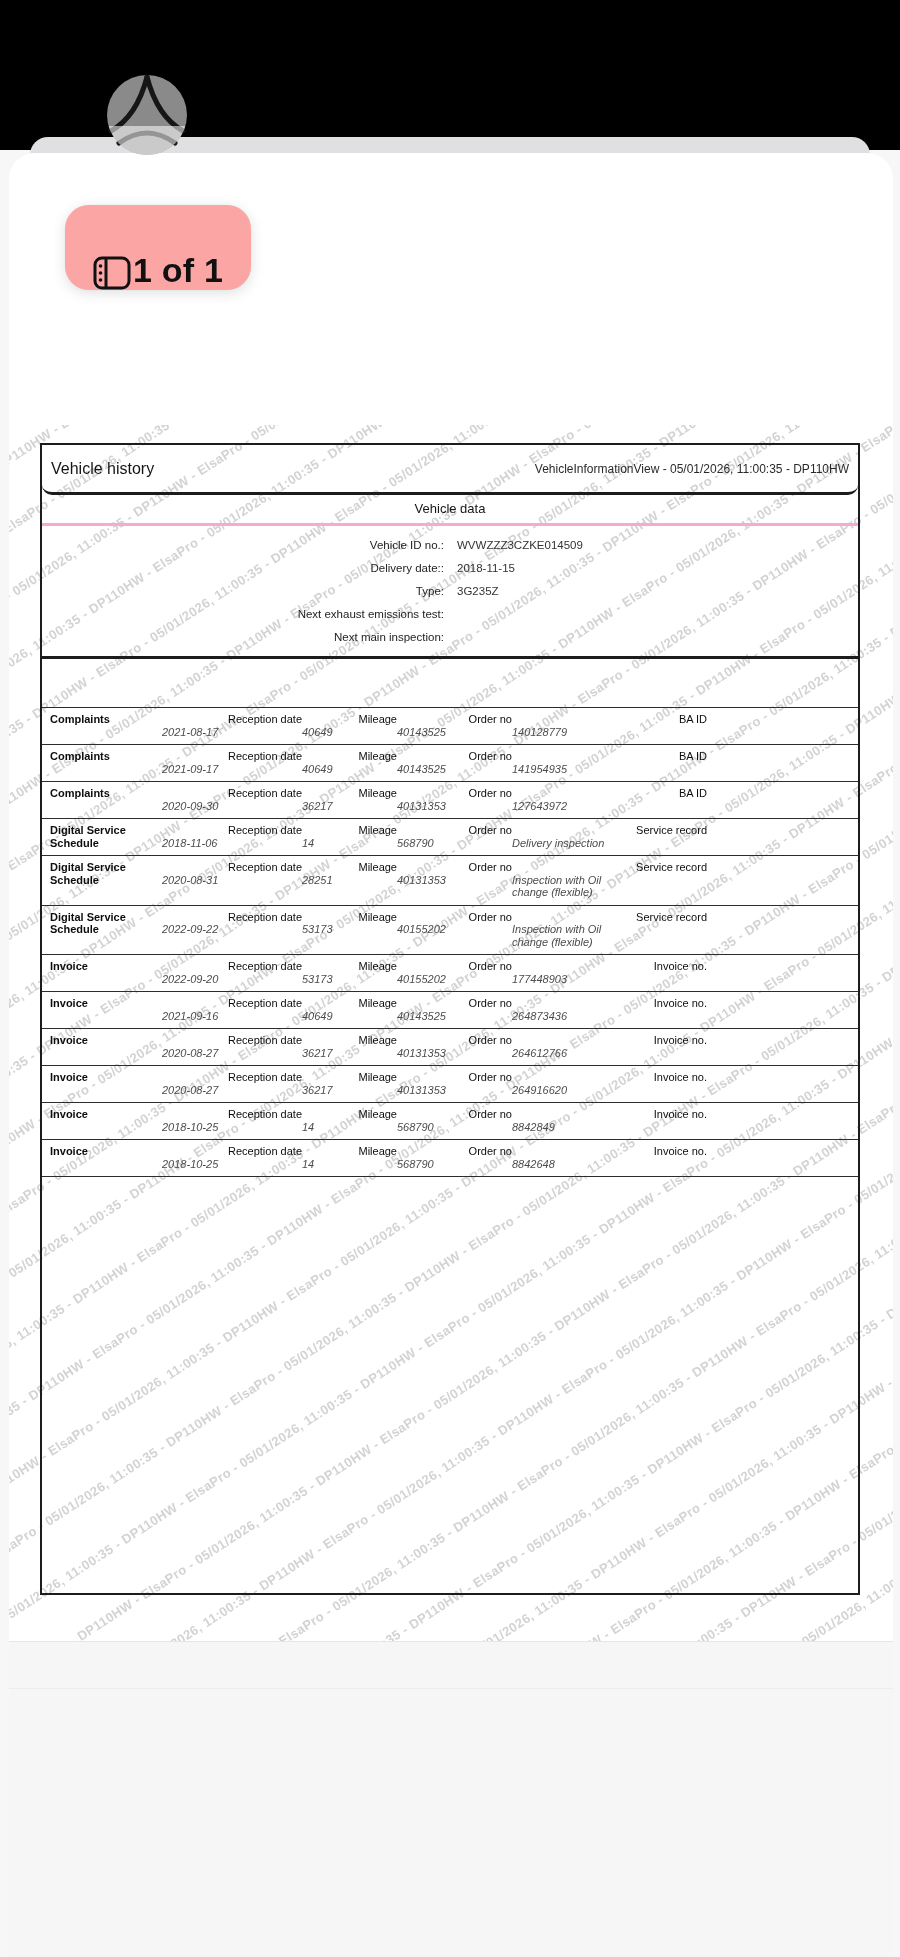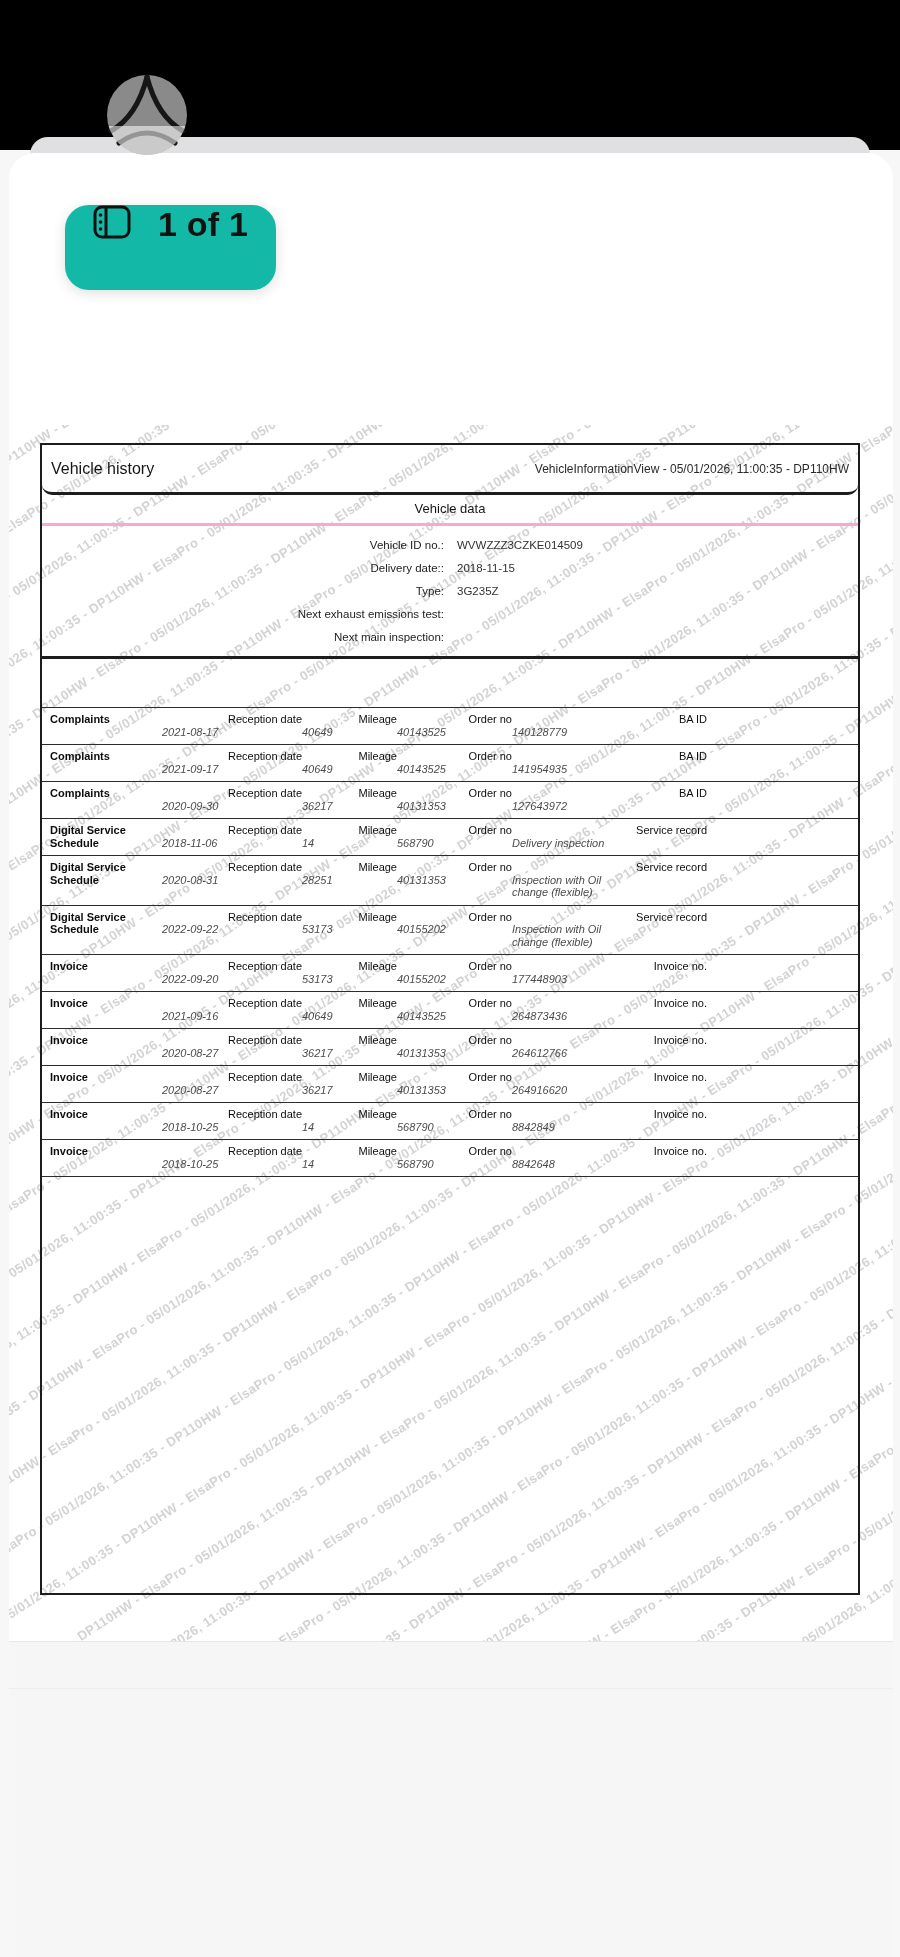--- a/index.html
+++ b/index.html
@@ -15,22 +15,22 @@
     position:absolute;left:30px;top:137px;width:840px;height:60px;
     background:#e0e0e3;border-radius:18px 18px 0 0;z-index:2;
   }
   .sheet-main{
     position:absolute;left:9px;top:153px;width:884px;height:1804px;
     background:#ffffff;border-radius:26px 26px 0 0;z-index:3;overflow:hidden;
   }
   
   .pill{
     position:absolute;left:56px;top:52px;height:85px;
-    display:flex;align-items:flex-start;gap:27px;padding:0 28px;
-    background:#14b8a6;border-radius:24px;
+    display:flex;align-items:flex-end;gap:2px;padding:0 28px;
+    background:#fca5a5;border-radius:24px;
     box-shadow:0 3px 14px rgba(0,0,0,0.13),0 0 1px rgba(0,0,0,0.08);
   }
   .pill .lbl{font-size:34px;font-weight:600;color:#111;letter-spacing:0.2px;}
   
   .doc{
     position:absolute;left:0;top:272px;width:884px;height:1216px;
     background:#fff;overflow:hidden;
   }
   .below-page{
     position:absolute;left:0;top:1488px;width:884px;height:316px;

